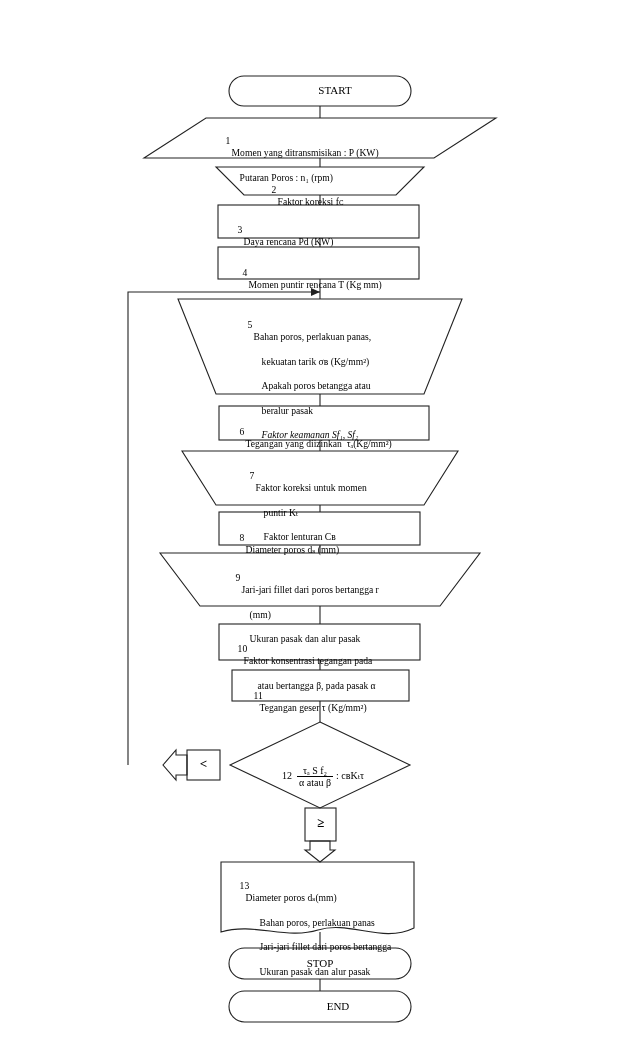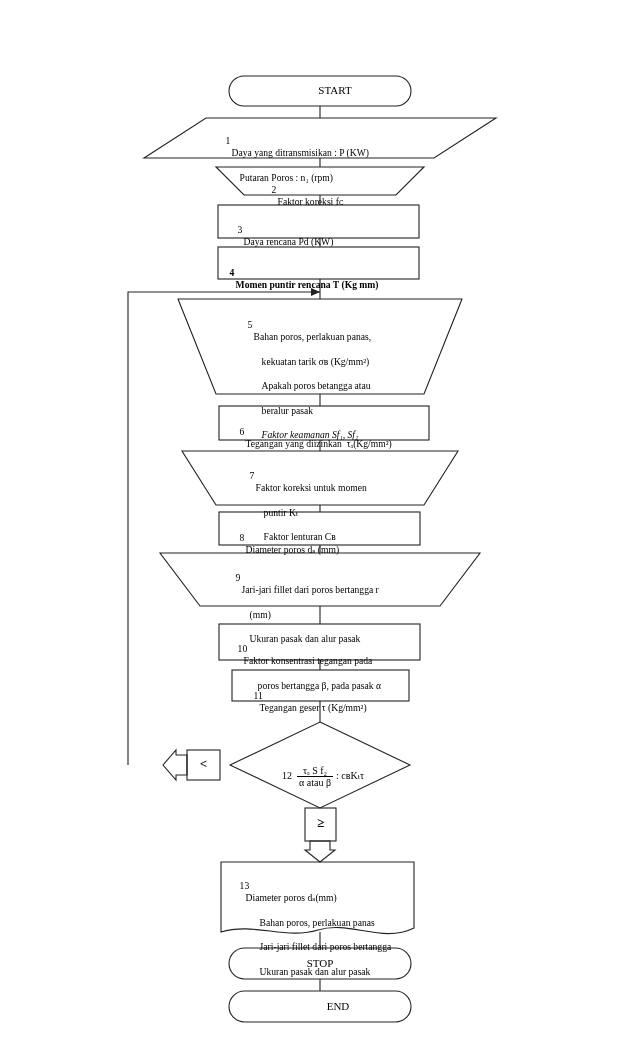--- a/index.html
+++ b/index.html
@@ -137,35 +137,35 @@
       <rect x="229" y="991" width="182" height="31" rx="15.5" ry="15.5"></rect>
     </g>
 
     <polygon points="320,292 311,288 311,296" fill="#222222" stroke="none"></polygon>
   </svg>
 
   <div class="term-txt" style="left:229px; top:84px; width:212px;">START</div>
 
   <div class="shape-txt" style="left:216px; top:123px;">
     <span class="num">1</span>
-    <span style="display:inline-block; width:6px;"></span><span>Daya yang ditransmisikan : P (KW)</span><br>
+    <span style="display:inline-block; width:6px;"></span><span>Momen yang ditransmisikan : P (KW)</span><br>
     <span style="display:inline-block; width:14px;"></span><span>Putaran Poros : n₁ (rpm)</span>
   </div>
 
   <div class="shape-txt" style="left:262px; top:172px;">
     <span class="num">2</span>
     <span style="display:inline-block; width:6px;"></span><span>Faktor koreksi fᴄ</span>
   </div>
 
   <div class="shape-txt" style="left:228px; top:212px;">
     <span class="num">3</span>
     <span style="display:inline-block; width:6px;"></span><span>Daya rencana Pd (KW)</span>
   </div>
 
-  <div class="shape-txt" style="left:220px; top:255px;font-weight:bold;">
+  <div class="shape-txt" style="left:233px; top:255px;">
     <span class="num">4</span>
     <span style="display:inline-block; width:6px;"></span><span>Momen puntir rencana T (Kg mm)</span>
   </div>
 
   <div class="shape-txt" style="left:238px; top:307px;">
     <span class="num">5</span>
     <span style="display:inline-block; width:6px;"></span><span>Bahan poros, perlakuan panas,</span><br>
     <span style="display:inline-block; width:14px;"></span><span>kekuatan tarik σʙ (Kg/mm²)</span><br>
     <span style="display:inline-block; width:14px;"></span><span>Apakah poros betangga atau</span><br>
     <span style="display:inline-block; width:14px;"></span><span>beralur pasak</span><br>
@@ -192,21 +192,21 @@
   <div class="shape-txt" style="left:226px; top:560px;">
     <span class="num">9</span>
     <span style="display:inline-block; width:6px;"></span><span>Jari-jari fillet dari poros bertangga r</span><br>
     <span style="display:inline-block; width:14px;"></span><span>(mm)</span><br>
     <span style="display:inline-block; width:14px;"></span><span>Ukuran pasak dan alur pasak</span>
   </div>
 
   <div class="shape-txt" style="left:228px; top:631px;">
     <span class="num">10</span>
     <span style="display:inline-block; width:6px;"></span><span>Faktor konsentrasi tegangan pada</span><br>
-    <span style="display:inline-block; width:20px;"></span><span>poros bertangga β, pada pasak α</span>
+    <span style="display:inline-block; width:20px;"></span><span>atau bertangga β, pada pasak α</span>
   </div>
 
   <div class="shape-txt" style="left:244px; top:678px;">
     <span class="num">11</span>
     <span style="display:inline-block; width:6px;"></span><span>Tegangan geser τ (Kg/mm²)</span>
   </div>
 
   <div class="shape-txt" style="left:272px; top:753px; font-size:10px;">
     <span class="num">12</span><span style="display:inline-block; width:5px;"></span><span class="frac"><span class="n">τₐ S f₂</span><span class="d">α atau β</span></span><span style="display:inline-block; width:3px;"></span><span>: cʙKₜτ</span>
   </div>

